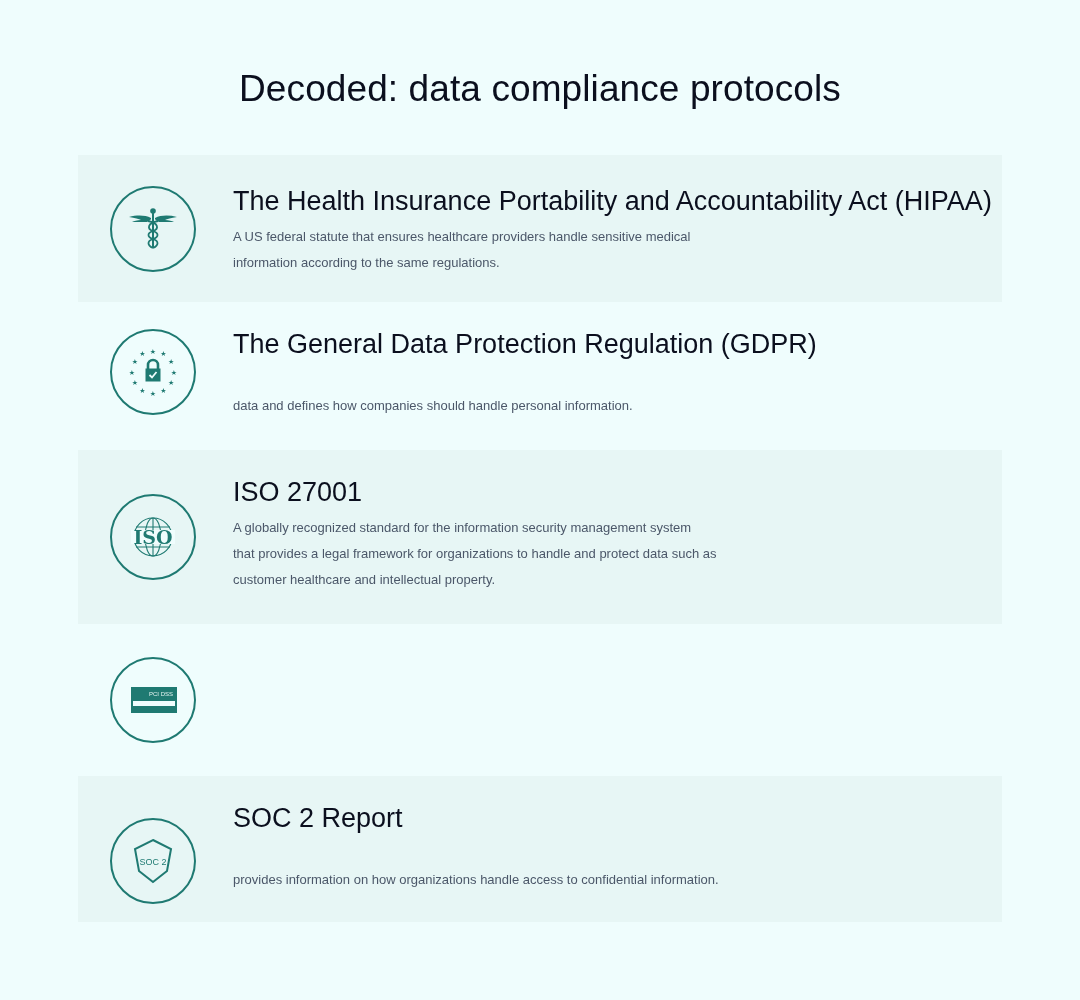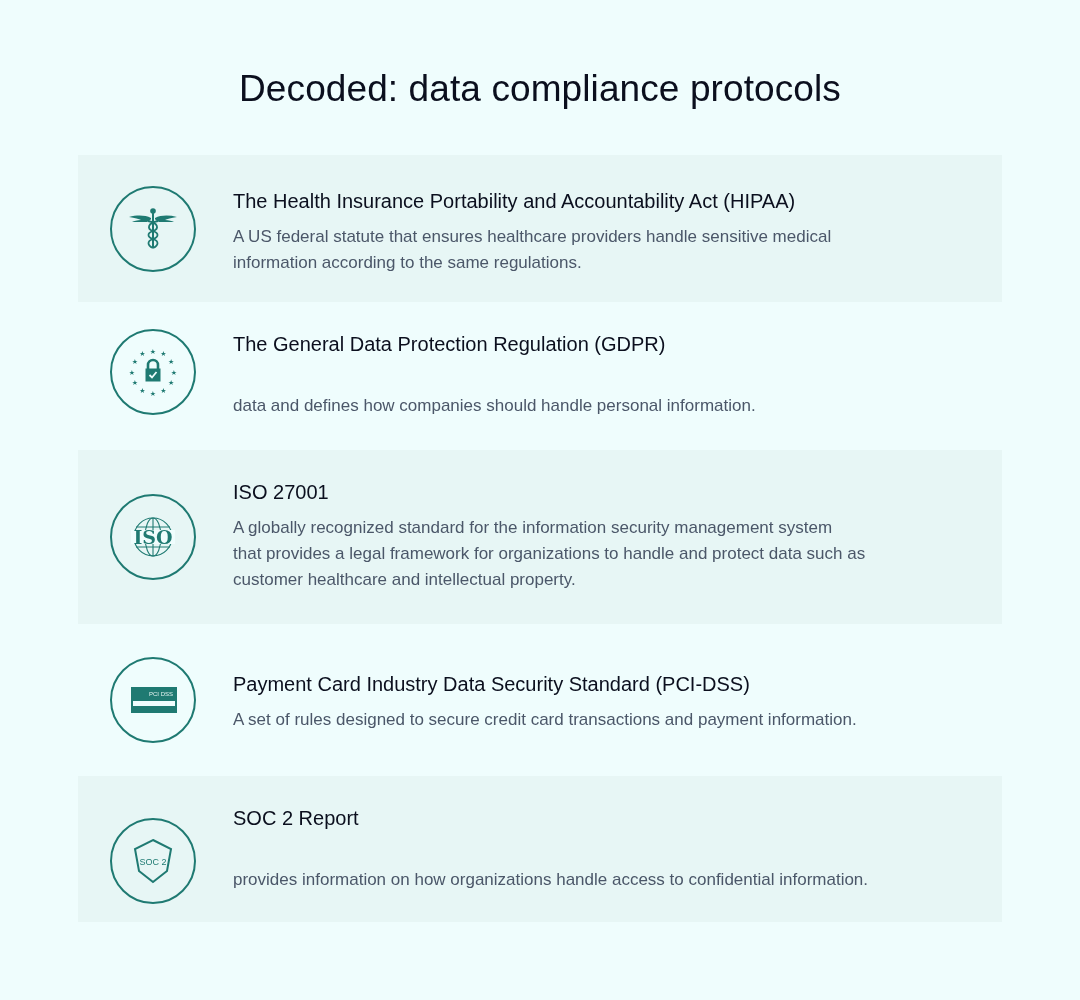--- a/index.html
+++ b/index.html
@@ -54,29 +54,29 @@
     }
     .icon-wrap svg {
       display: block;
     }
     .text {
       position: absolute;
       left: 155px;
       width: 740px;
     }
     .row-title {
-      font-size: 20px;
+      font-size: 27px;
       color: #0b0f1e;
       margin: 0 0 9px 0;
       font-weight: 400;
       line-height: 28px;
       white-space: nowrap;
     }
     .row-desc {
-      font-size: 17px;
+      font-size: 13px;
       color: #4b5769;
       line-height: 26px;
       margin: 0;
     }
   </style>
 </head>
 <body>
 
 <h1 class="page-title">Decoded: data compliance protocols</h1>
 
@@ -164,26 +164,20 @@
   </div>
 
   <div class="row" style="height:152px;">
     <div class="icon-wrap" style="top:33px;">
       <svg width="64" height="64" viewBox="0 0 64 64">
         <rect x="10" y="19" width="46" height="26" fill="#1f7a72"></rect>
         <text x="52" y="28" font-size="6" text-anchor="end" fill="#e6f5f3" font-family="Liberation Sans, sans-serif">PCI DSS</text>
         <rect x="12" y="33" width="42" height="5" fill="#effdfd"></rect>
       </svg>
     </div>
-    <div class="text" style="top:46px;">
-      <h2 class="row-title">Payment Card Industry Data Security Standard (PCI-DSS)</h2>
-      <p class="row-desc">
-        <span>A set of rules designed to secure credit card transactions and payment information.</span>
-      </p>
-    </div>
   </div>
 
   <div class="row striped" style="height:146px;">
     <div class="icon-wrap" style="top:42px;">
       <svg width="64" height="64" viewBox="0 0 64 64">
         <path d="M32 11 L50 20 L46 42 L32 53 L18 42 L14 20 Z" fill="none" stroke="#1f7a72" stroke-width="2"></path>
         <text x="32" y="35.5" font-size="9" text-anchor="middle" fill="#1f7a72" font-family="Liberation Sans, sans-serif">SOC 2</text>
       </svg>
     </div>
     <div class="text" style="top:28px;">

